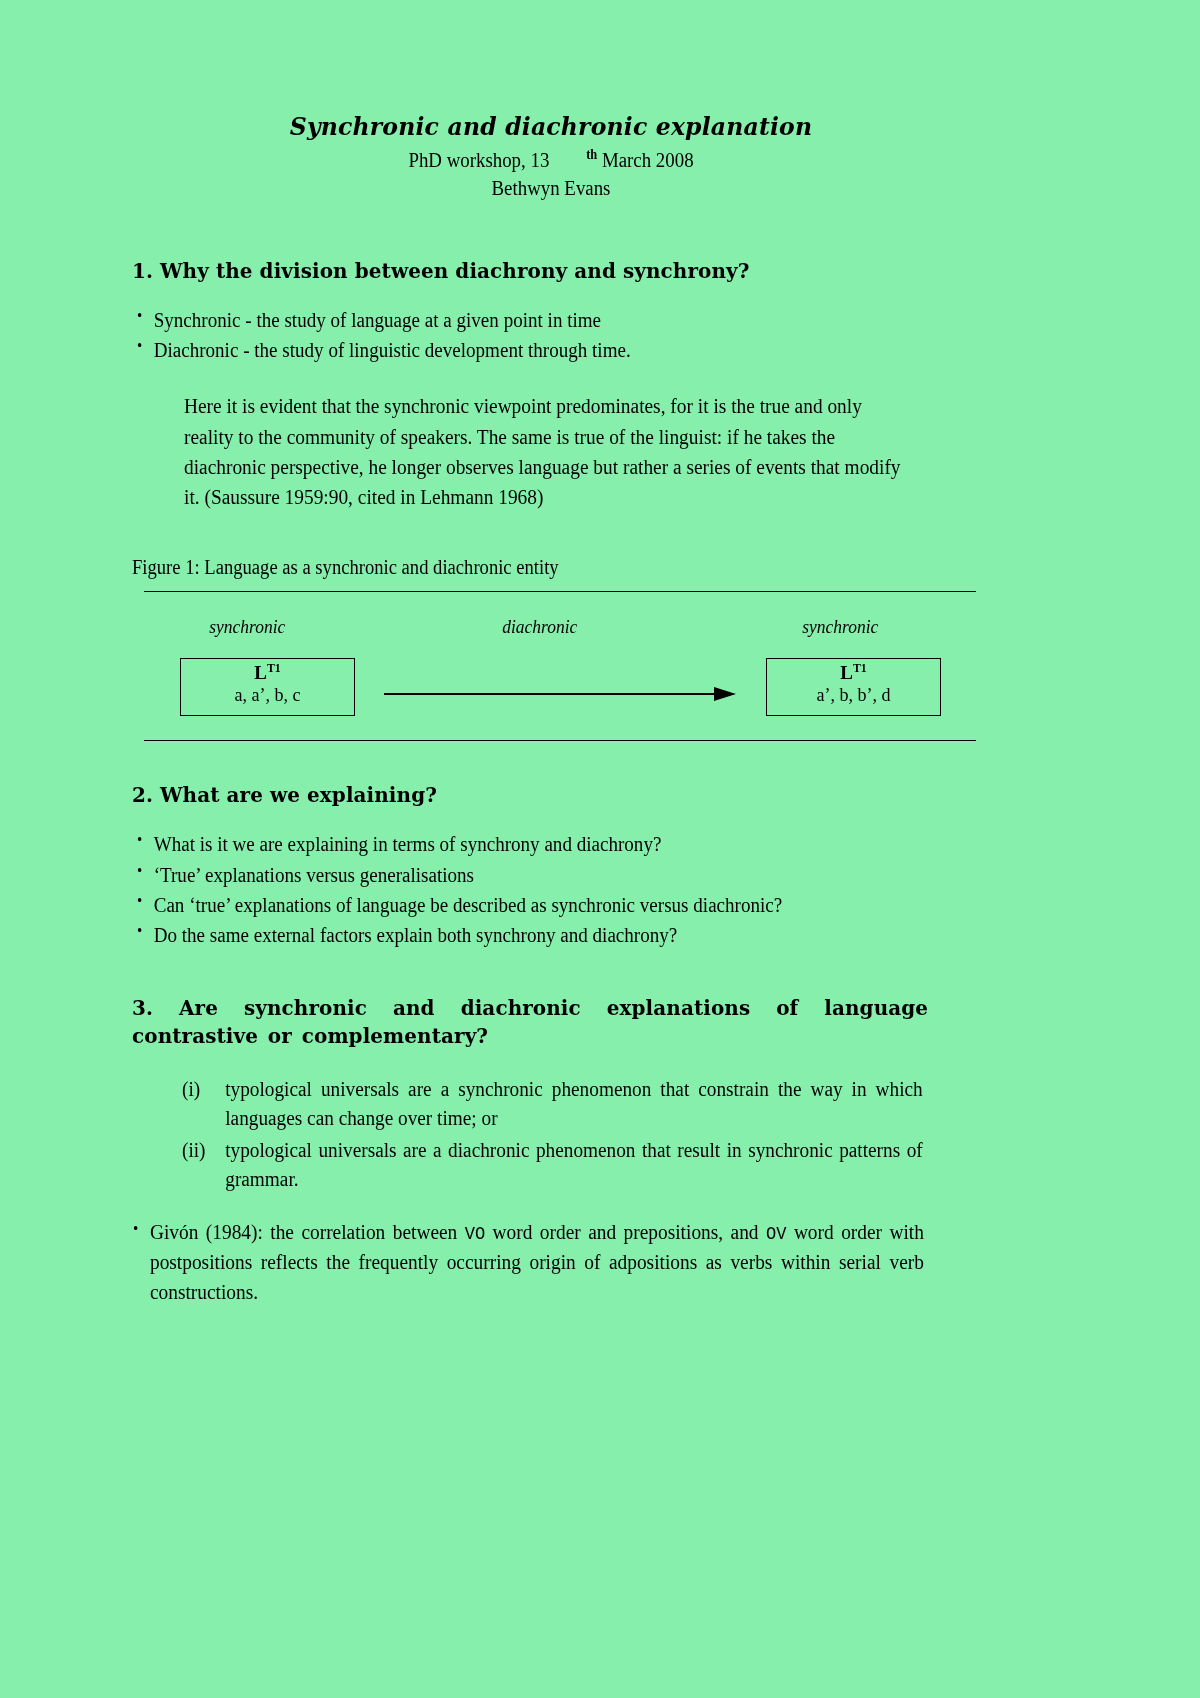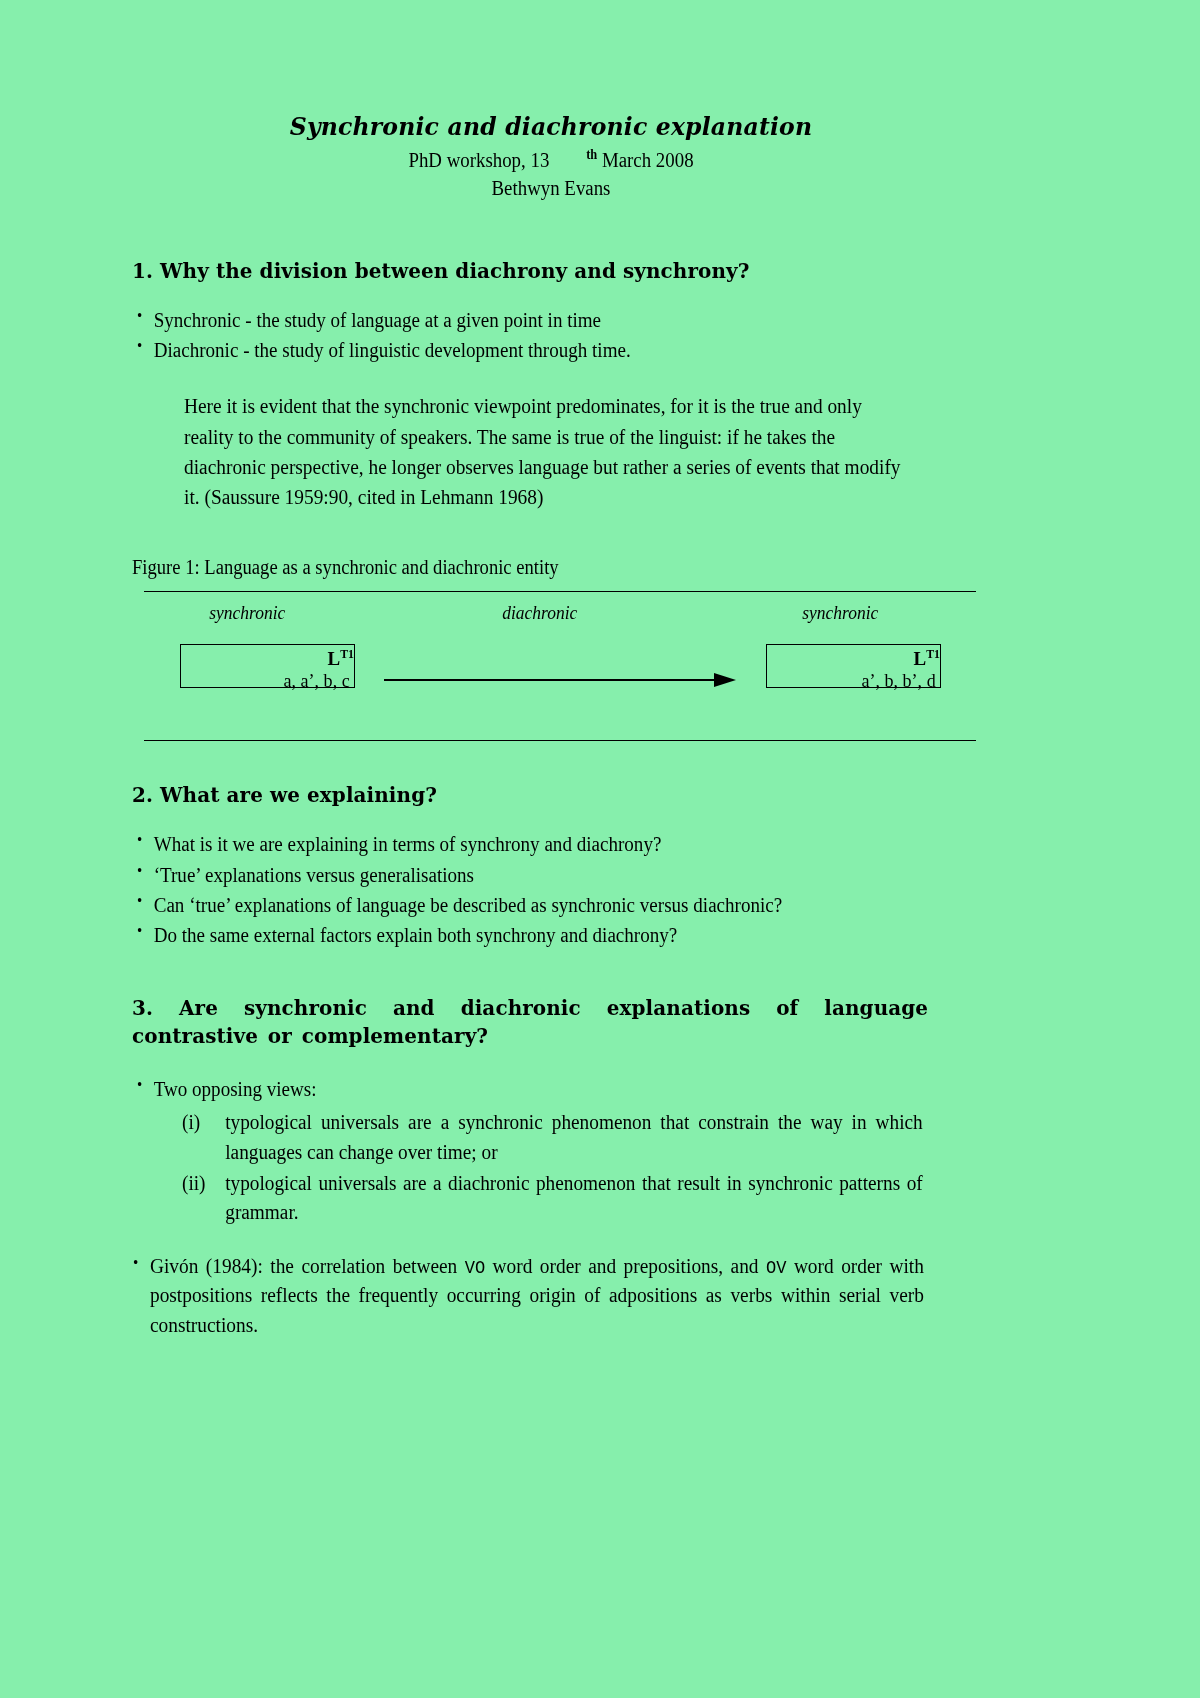--- a/index.html
+++ b/index.html
@@ -118,21 +118,21 @@
     margin: 44px 0 12px 0;
     transform: scaleX(0.93);
     transform-origin: left center;
   }
   .figure-box {
     position: relative;
     width: 832px;
     margin-left: 12px;
     border-top: 1.6px solid #000;
     border-bottom: 1.6px solid #000;
-    padding: 10px 0 20px 0;
+    padding: 24px 0 20px 0;
     height: 150px;
     box-sizing: border-box;
   }
   .fig-labels {
     position: relative;
     height: 30px;
   }
   .fig-label {
     position: absolute;
     font-style: italic;
@@ -146,24 +146,24 @@
 
   .fig-row {
     position: relative;
     height: 80px;
     margin-top: 12px;
   }
   .lang-box {
     position: absolute;
     top: 0;
     width: 175px;
-    height: 44px;
+    height: 58px;
     border: 1.8px solid #000;
     box-sizing: border-box;
-    text-align: right;
+    text-align: center;
     padding-top: 3px;
   }
   .lang-box.left  { left: 36px; }
   .lang-box.right { left: 622px; }
   .lang-label {
     font-weight: bold;
     font-size: 19px;
     line-height: 1.15;
     font-family: "Liberation Serif", "DejaVu Serif", serif;
   }
@@ -306,23 +306,20 @@
     <li>What is it we are explaining in terms of synchrony and diachrony?</li>
     <li>‘True’ explanations versus generalisations</li>
     <li>Can ‘true’ explanations of language be described as synchronic versus diachronic?</li>
     <li>Do the same external factors explain both synchrony and diachrony?</li>
   </ul>
 
   <div class="spacer-lg"></div>
 
   <h2 class="section-heading justify">3. Are synchronic and diachronic explanations of language contrastive or complementary?</h2>
 
-  <ul class="bullets">
-    <li>Two opposing views:</li>
-  </ul>
 
   <ol class="roman">
     <li>
       <span class="marker">(i)</span><span>typological universals are a synchronic phenomenon that constrain the way in which languages can change over time; or</span>
     </li>
     <li>
       <span class="marker">(ii)</span><span>typological universals are a diachronic phenomenon that result in synchronic patterns of grammar.</span>
     </li>
   </ol>
 

